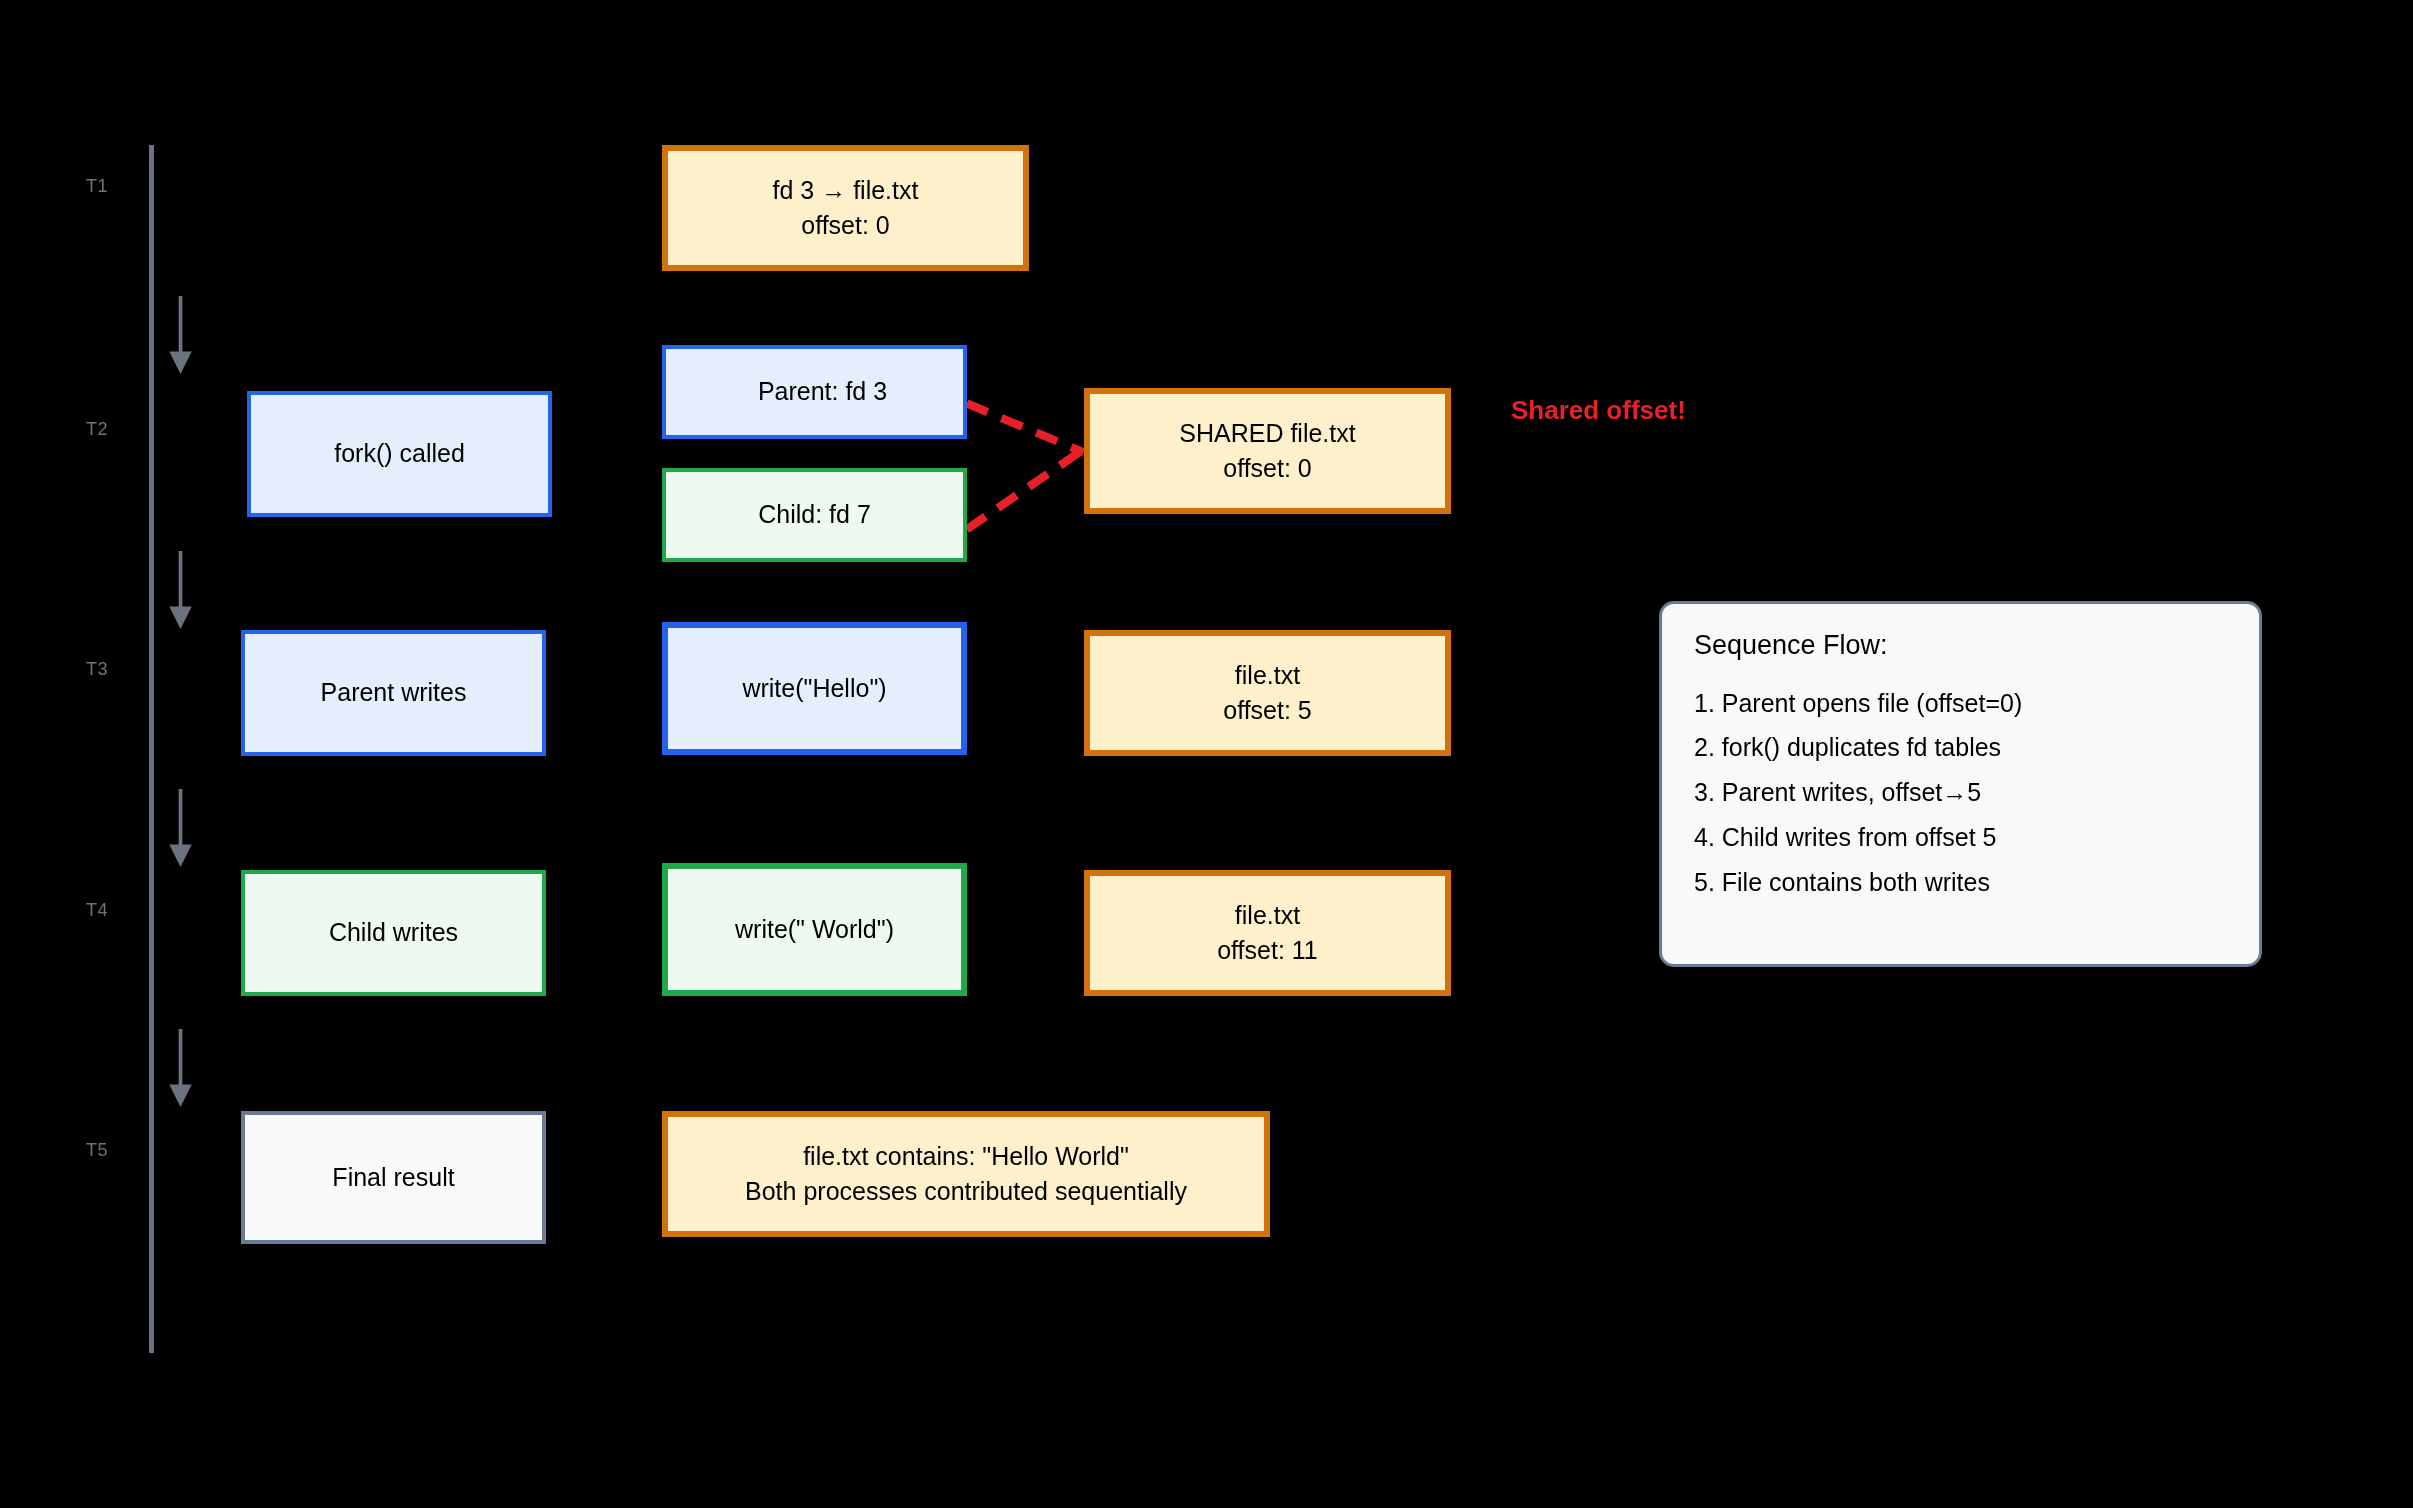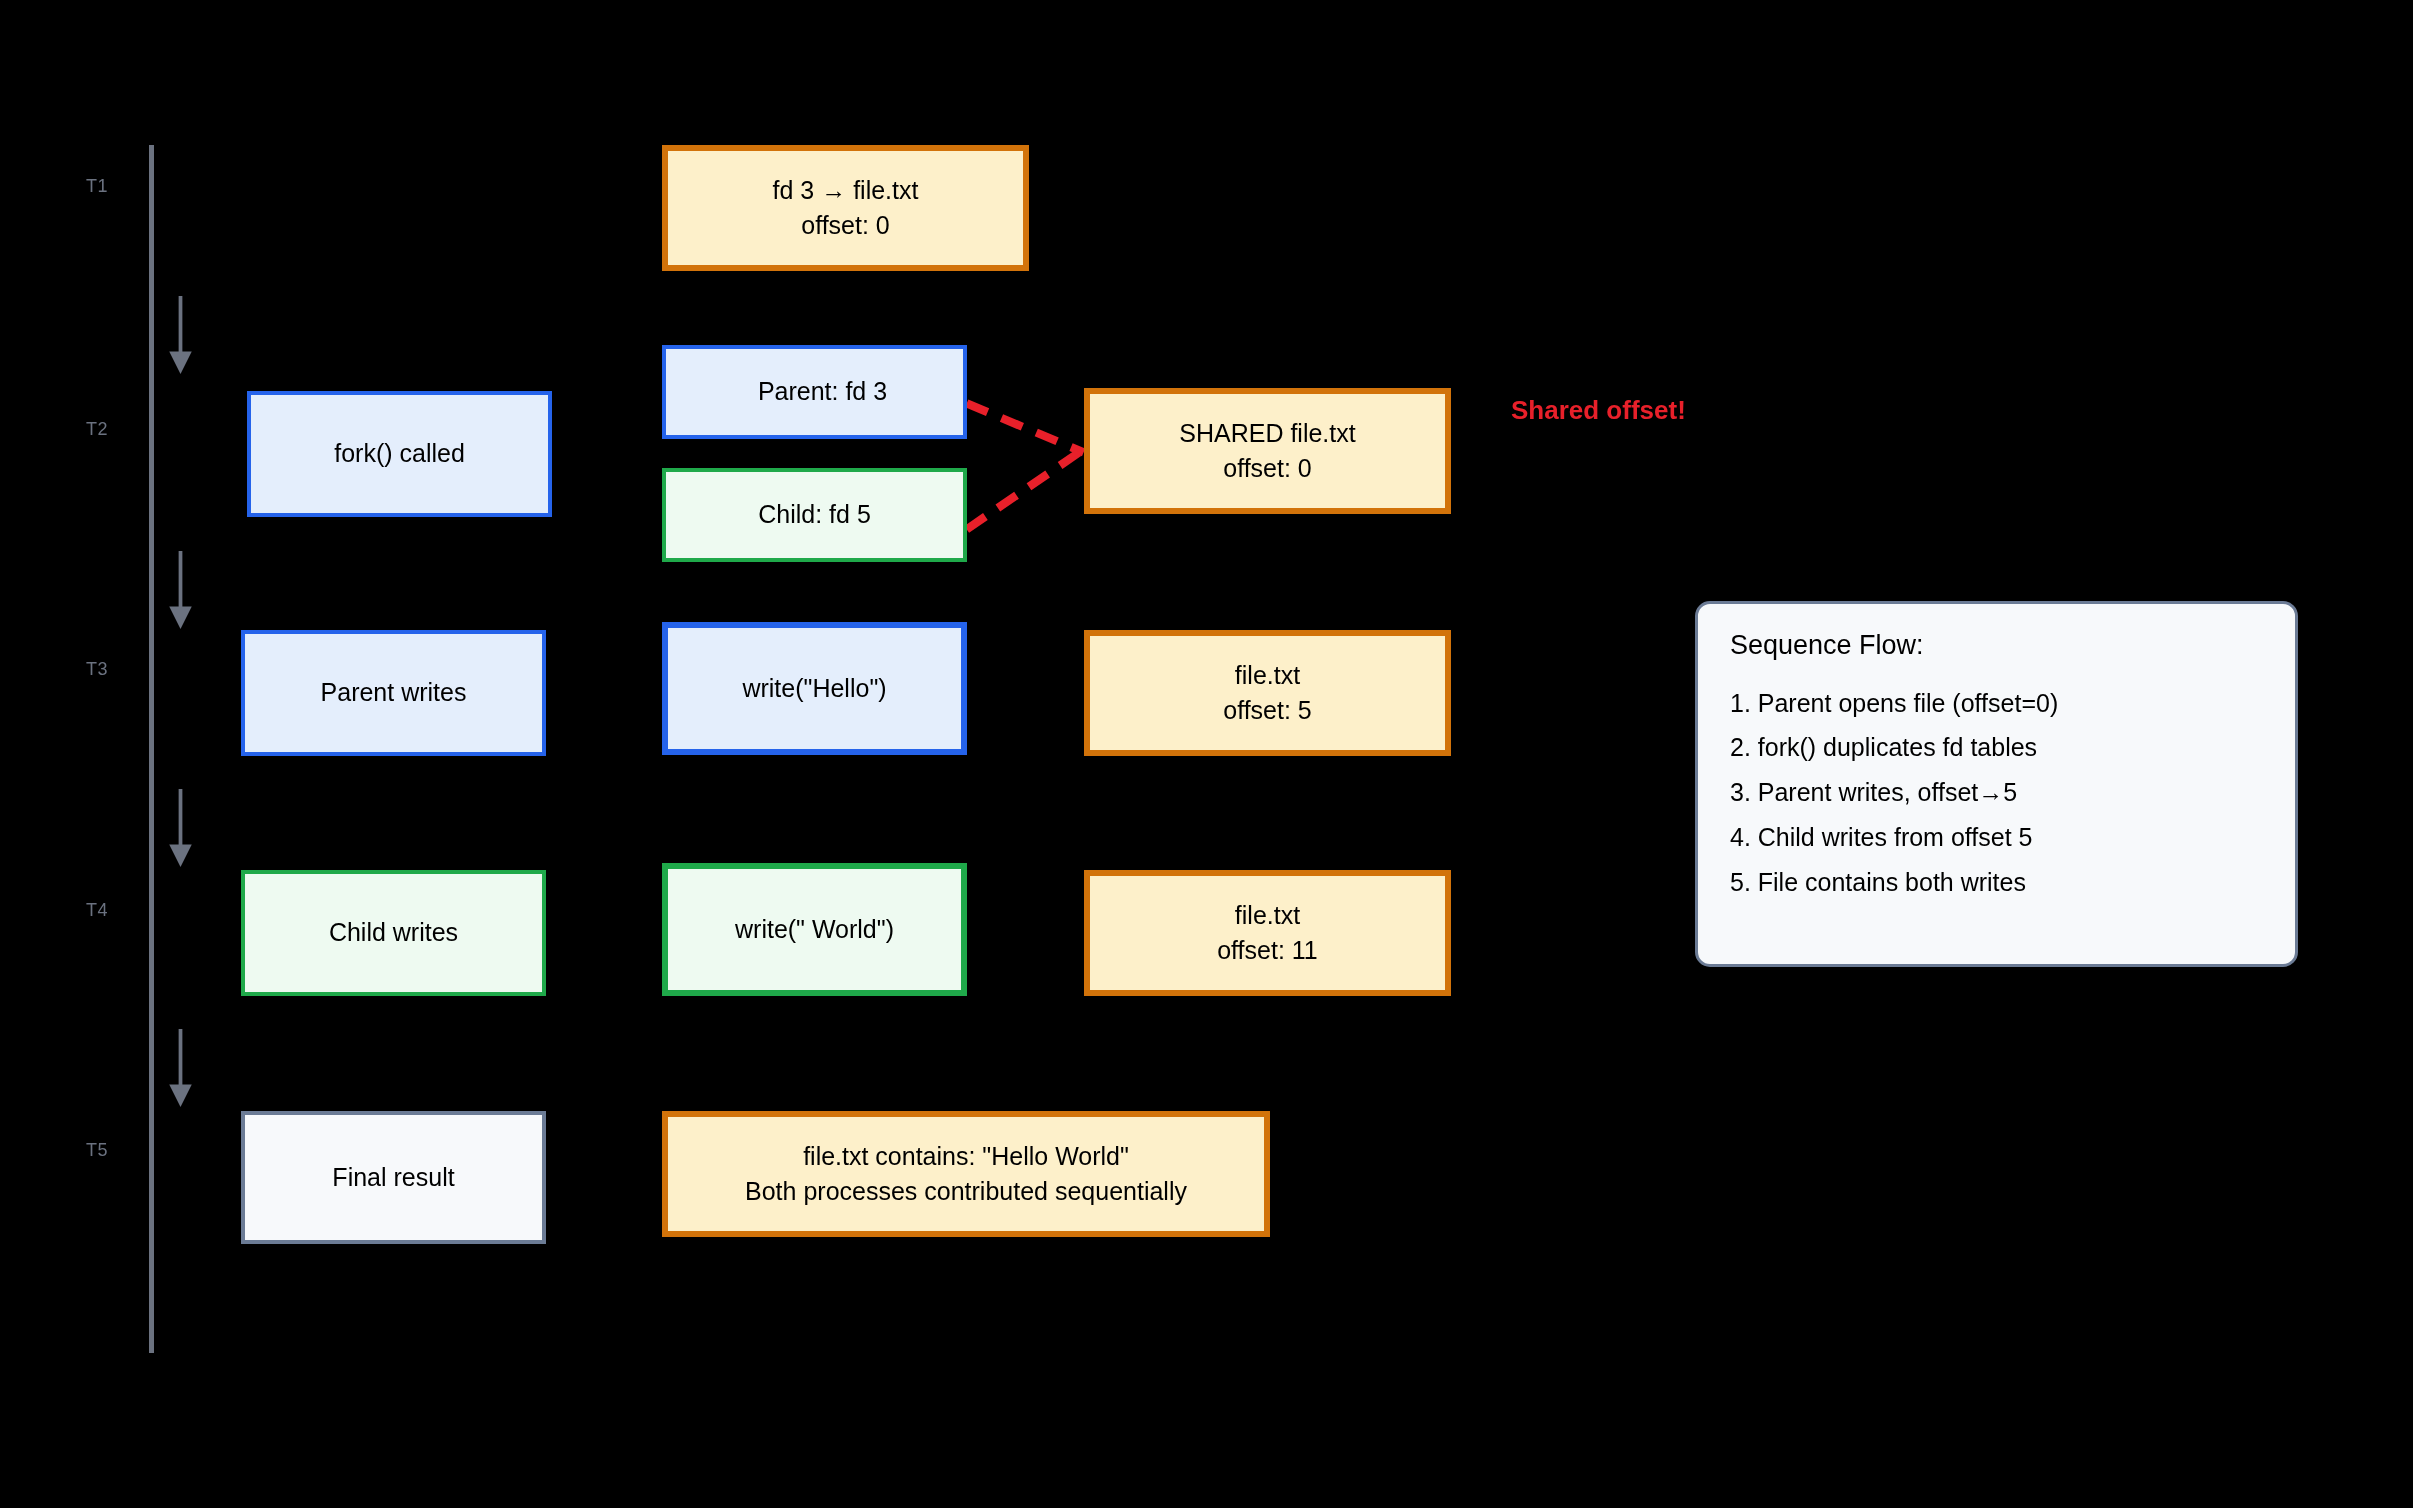--- a/index.html
+++ b/index.html
@@ -142,21 +142,21 @@
 
   <div class="node n-blue" style="left:247px; top:391px; width:305px; height:126px;">
     <span class="ln">fork() called</span>
   </div>
 
   <div class="node n-blue" style="left:662px; top:345px; width:305px; height:94px;padding-left:16px;">
     <span class="ln">Parent: fd 3</span>
   </div>
 
   <div class="node n-green" style="left:662px; top:468px; width:305px; height:94px;">
-    <span class="ln">Child: fd 5</span>
+    <span class="ln">Child: fd 7</span>
   </div>
 
   <div class="node n-orange" style="left:1084px; top:388px; width:367px; height:126px;">
     <span class="ln">SHARED file.txt</span>
     <span class="ln">offset: 0</span>
   </div>
 
   <div class="warn-label" style="left:1511px; top:395px;">Shared offset!</div>
 
   <div class="node n-blue" style="left:241px; top:630px; width:305px; height:126px;">
@@ -187,21 +187,21 @@
 
   <div class="node n-slate" style="left:241px; top:1111px; width:305px; height:133px;">
     <span class="ln">Final result</span>
   </div>
 
   <div class="node n-orange" style="left:662px; top:1111px; width:608px; height:126px;">
     <span class="ln">file.txt contains: "Hello World"</span>
     <span class="ln">Both processes contributed sequentially</span>
   </div>
 
-  <div class="legend" style="left:1659px; top:601px; width:603px; height:366px;margin-left:36px;">
+  <div class="legend" style="left:1659px; top:601px; width:603px; height:366px;">
     <div class="legend-title">Sequence Flow:</div>
     <div class="legend-step">1. Parent opens file (offset=0)</div>
     <div class="legend-step">2. fork() duplicates fd tables</div>
     <div class="legend-step">3. Parent writes, offset→5</div>
     <div class="legend-step">4. Child writes from offset 5</div>
     <div class="legend-step">5. File contains both writes</div>
   </div>
 
 </div>
 

